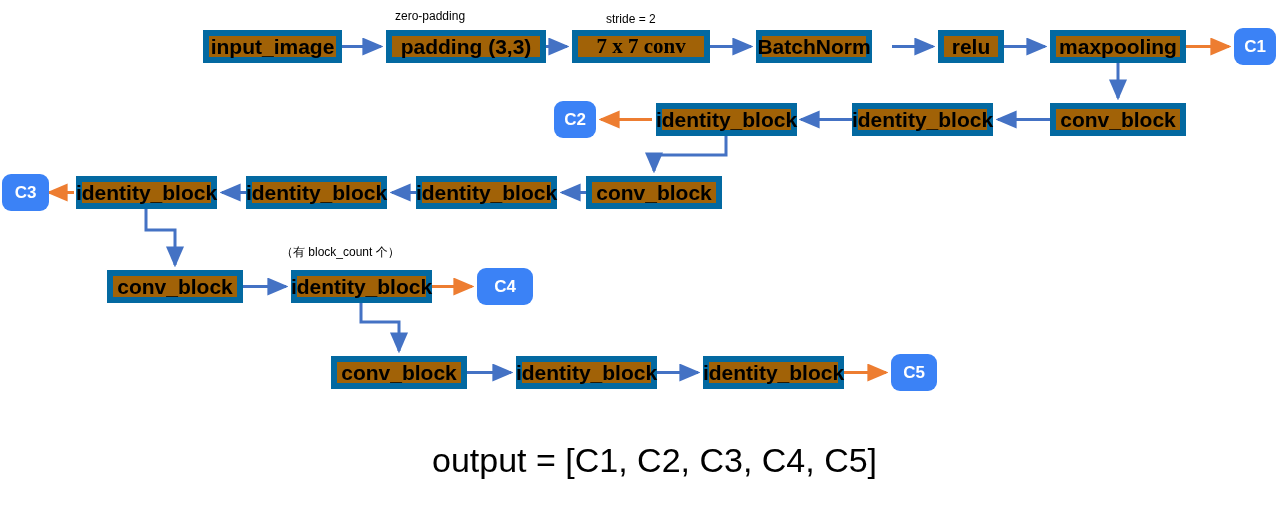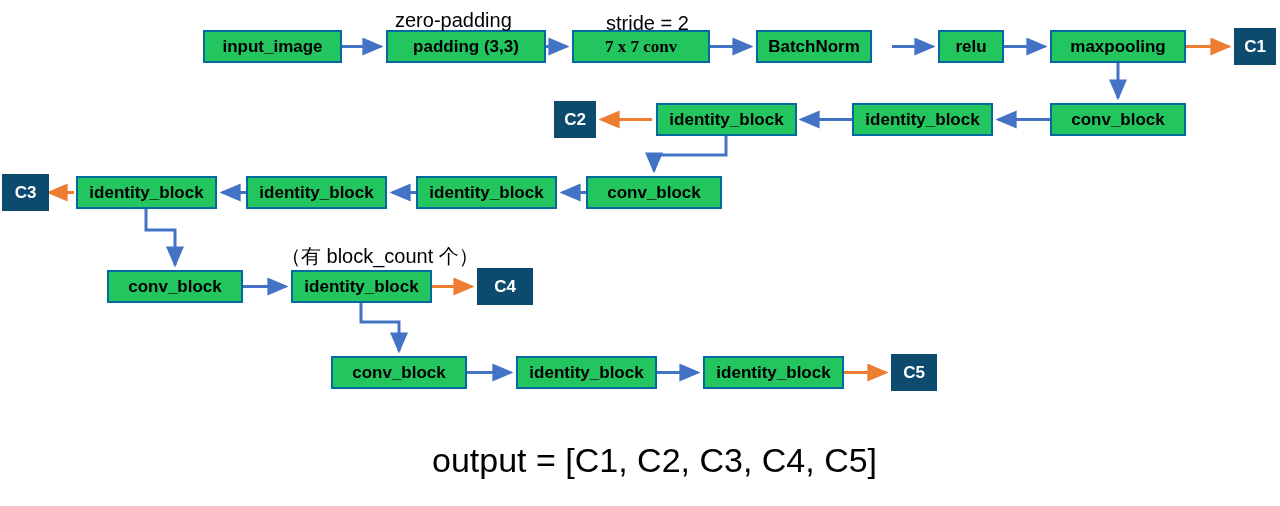--- a/index.html
+++ b/index.html
@@ -19,49 +19,50 @@
     position: absolute;
     left: 0;
     top: 0;
     width: 1280px;
     height: 506px;
     pointer-events: none;
   }
   .node {
     position: absolute;
     box-sizing: border-box;
-    border: 2px solid #0369a1;
-    background: #22c55e;
+    border: 6px solid #0369a1;
+    background: #a16207;
     color: #000000;
     font-weight: bold;
-    font-size: 17px;
+    font-size: 21px;
     display: flex;
     align-items: center;
     justify-content: center;
     line-height: 1;
     white-space: nowrap;
   }
   .badge {
     position: absolute;
     box-sizing: border-box;
-    background: #0c4a6e;
+    background: #3b82f6;
     color: #ffffff;
     font-weight: bold;
     font-size: 17px;
     display: flex;
     align-items: center;
     justify-content: center;
     line-height: 1;
     white-space: nowrap;
+    border-radius: 9px;
   }
   .anno {
     position: absolute;
     color: #000000;
     font-weight: normal;
-    font-size: 20px;
+    font-size: 12px;
     white-space: nowrap;
     line-height: 1;
   }
   .output-text {
     position: absolute;
     color: #000000;
     font-weight: normal;
     font-size: 34px;
     white-space: nowrap;
     line-height: 1;

